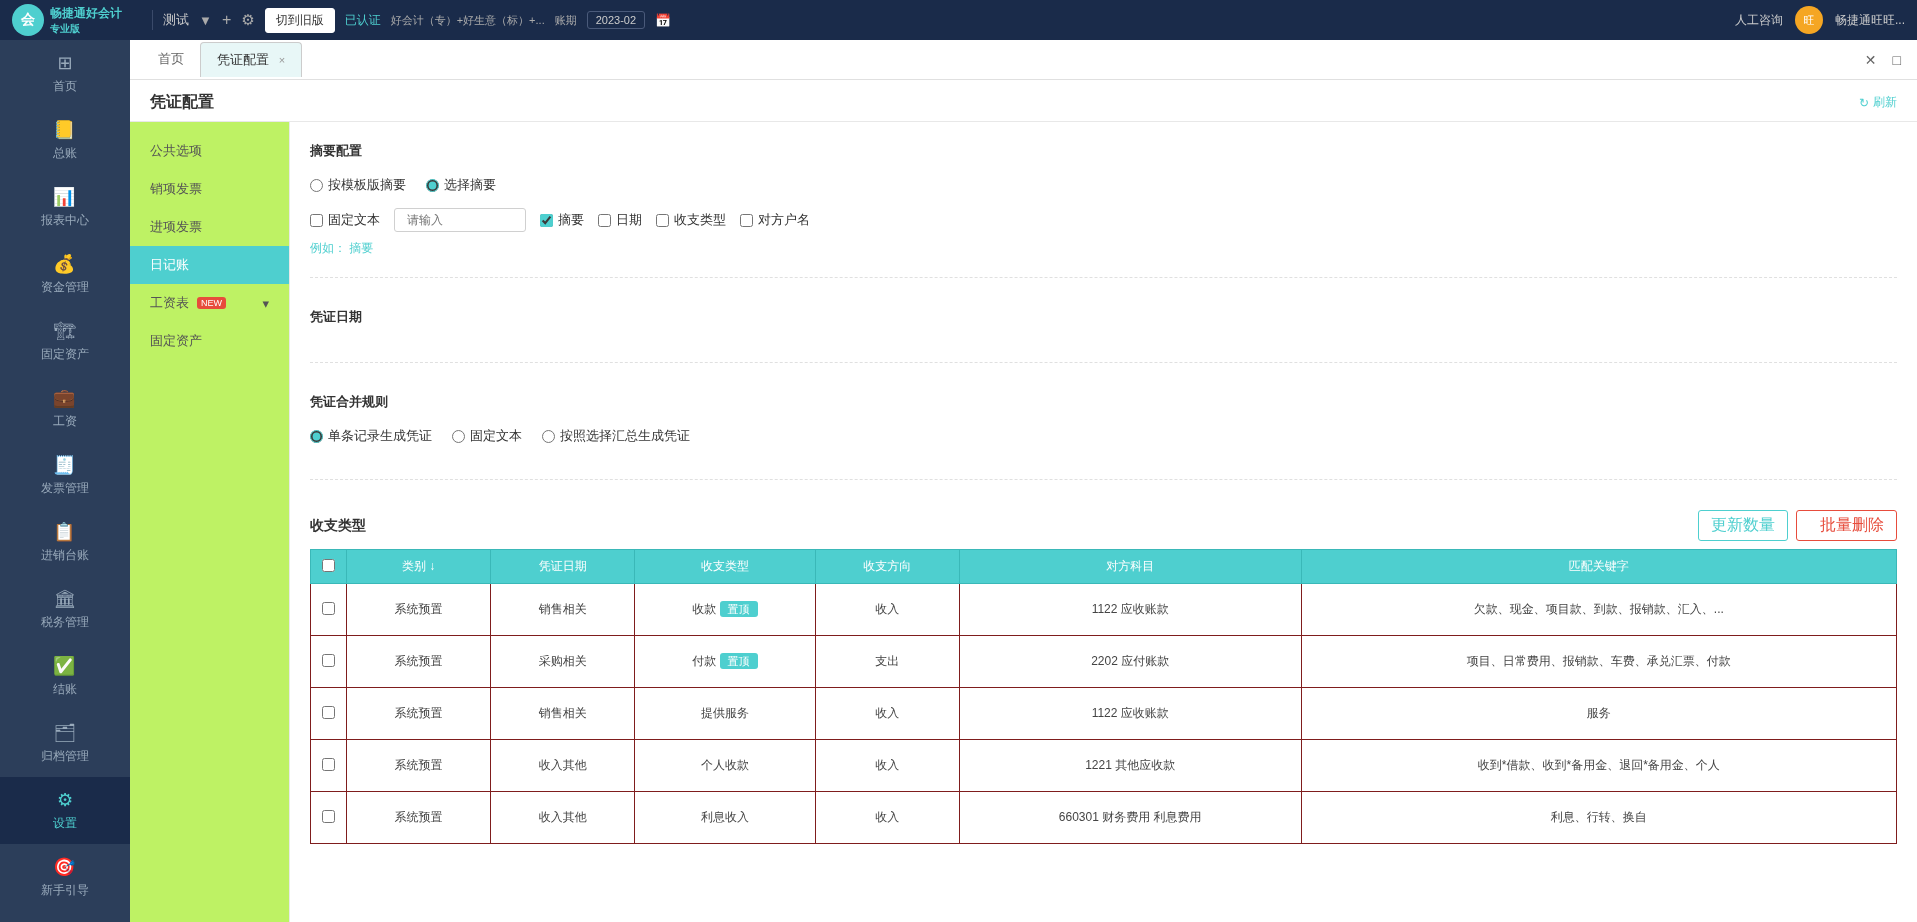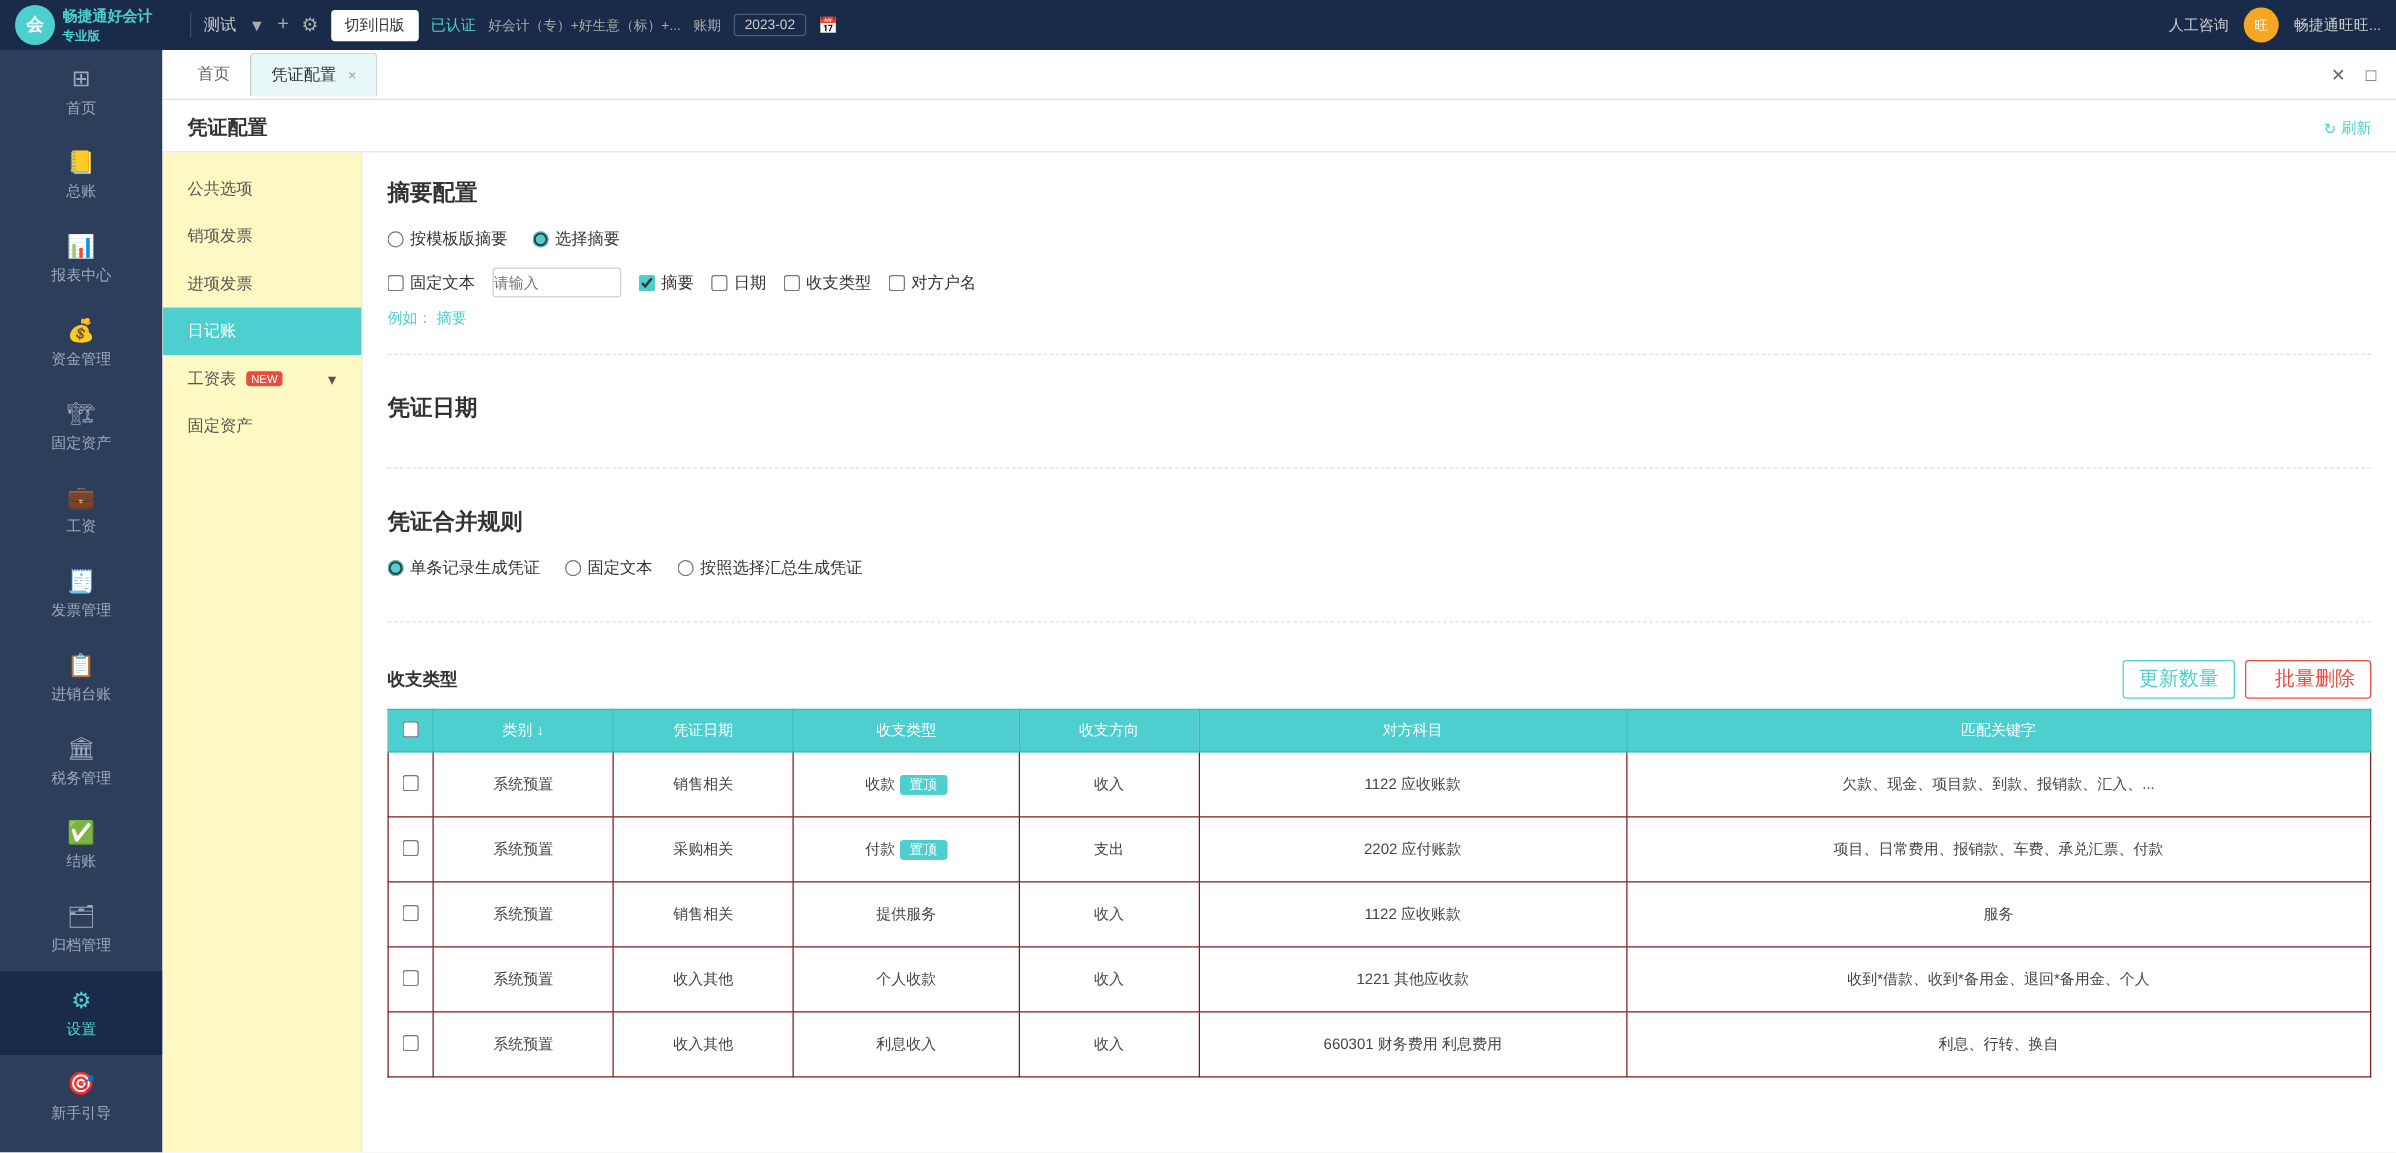--- a/index.html
+++ b/index.html
@@ -35,42 +35,42 @@
     .tab-close { margin-left: 6px; color: #999; font-size: 11px; cursor: pointer; }
     .tab-bar-actions { margin-left: auto; display: flex; gap: 8px; }
     .tab-bar-icon-btn { background: none; border: none; cursor: pointer; font-size: 14px; color: #666; padding: 4px; }
 
     
     .page-header { padding: 12px 20px 8px; background: #fff; border-bottom: 1px solid #e8e8e8; display: flex; align-items: center; justify-content: space-between; }
     .page-title { font-size: 16px; font-weight: bold; color: #333; }
     .refresh-btn { color: #4ecfcf; cursor: pointer; font-size: 12px; display: flex; align-items: center; gap: 4px; }
 
     
-    .left-menu { width: 160px; background: #fef9c3; border-right: 1px solid #e8e8e8; padding: 10px 0; min-height: 100%; }
+    .left-menu { width: 160px; background: #bef264; border-right: 1px solid #e8e8e8; padding: 10px 0; min-height: 100%; }
     .left-menu-item { padding: 10px 20px; cursor: pointer; font-size: 13px; color: #555; display: flex; align-items: center; justify-content: space-between; }
     .left-menu-item.active { background: #4ecfcf; color: #fff; }
     .new-badge { background: #e74c3c; color: #fff; font-size: 9px; padding: 1px 4px; border-radius: 3px; margin-left: 4px; }
 
     
     .settings-panel { flex: 1; padding: 20px; background: #fff; overflow-y: auto; }
 
     
     .section { margin-bottom: 30px; border-bottom: 1px dashed #e0e0e0; padding-bottom: 20px; }
-    .section-title { font-size: 18px; font-weight: bold; color: #333; margin-bottom: 16px; }
+    .section-title { font-size: 13px; font-weight: bold; color: #333; margin-bottom: 16px; }
 
     
     .radio-group { display: flex; gap: 20px; align-items: center; margin-bottom: 14px; }
     .radio-label { display: flex; align-items: center; gap: 5px; cursor: pointer; font-size: 13px; }
     .radio-label input[type=radio] { accent-color: #4ecfcf; }
 
     
     .checkbox-row { display: flex; align-items: center; gap: 14px; margin-bottom: 8px; }
     .checkbox-label { display: flex; align-items: center; gap: 5px; cursor: pointer; font-size: 13px; }
     .checkbox-label input[type=checkbox] { accent-color: #4ecfcf; }
-    .text-input { border: 1px solid #d0d0d0; padding: 4px 0; border-radius: 3px; font-size: 12px; color: #a21caf; width: 103px; }
+    .text-input { border: 1px solid #d0d0d0; padding: 4px 12px; border-radius: 3px; font-size: 12px; color: #a21caf; width: 132px; }
     .example-text { color: #4ecfcf; font-size: 12px; margin-top: 6px; }
     .example-tag { font-size: 12px; color: #4ecfcf; }
 
     
     .table-header-row { display: flex; align-items: center; justify-content: space-between; margin-bottom: 8px; }
     .table-section-title { font-size: 14px; font-weight: bold; color: #333; }
     .table-actions { display: flex; gap: 8px; }
     .table-action-btn { padding: 4px 12px; border: 1px solid #4ecfcf; color: #4ecfcf; background: #fff; border-radius: 3px; cursor: pointer; font-size: 16px; }
     .table-action-btn.danger { border-color: #e74c3c; color: #e74c3c; padding-left: 23px; }
 

